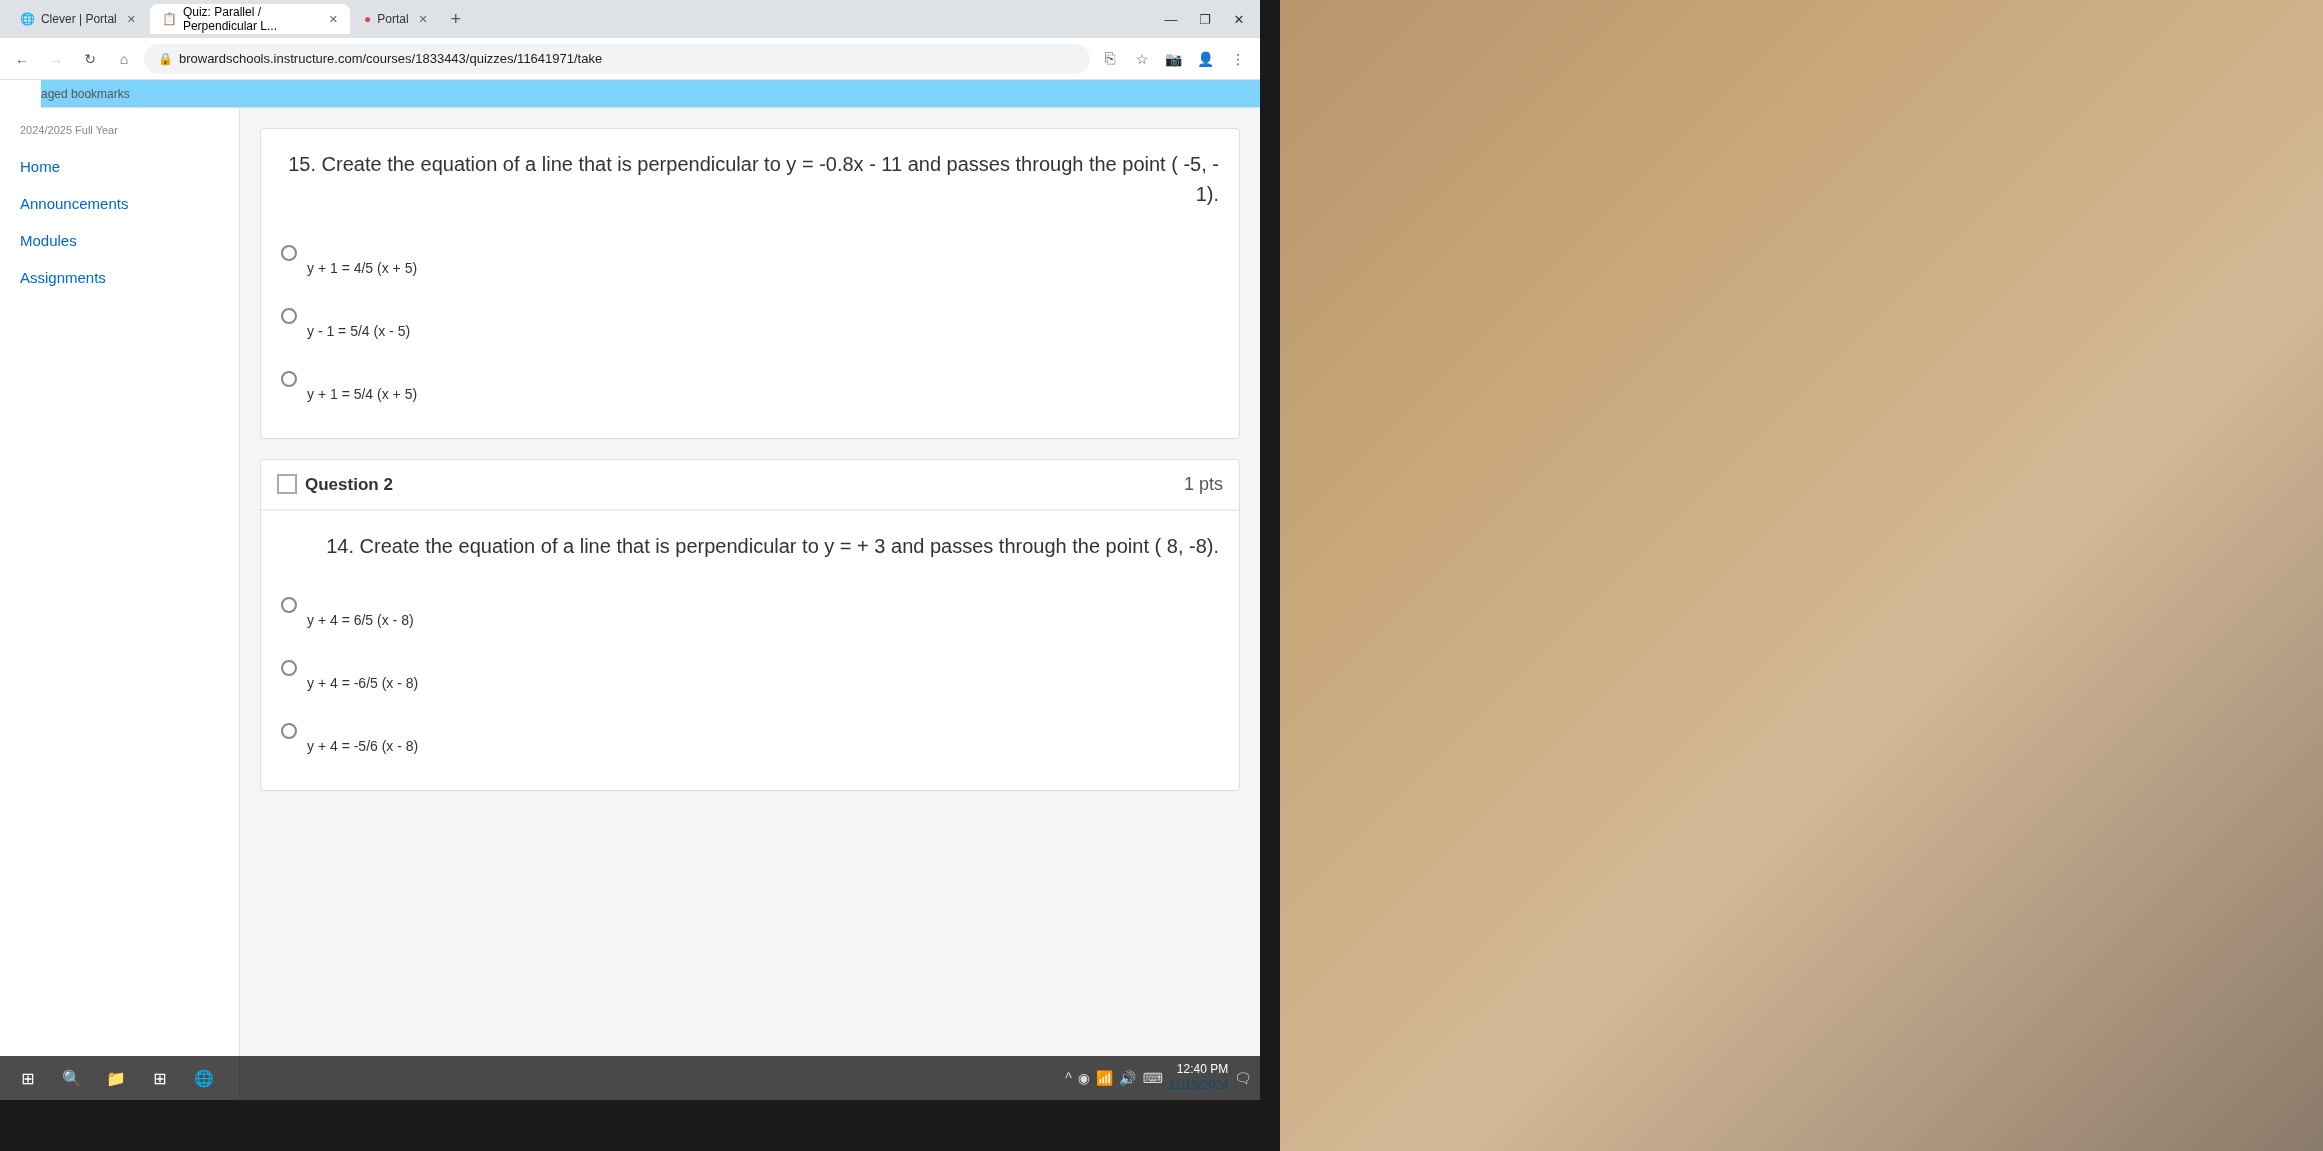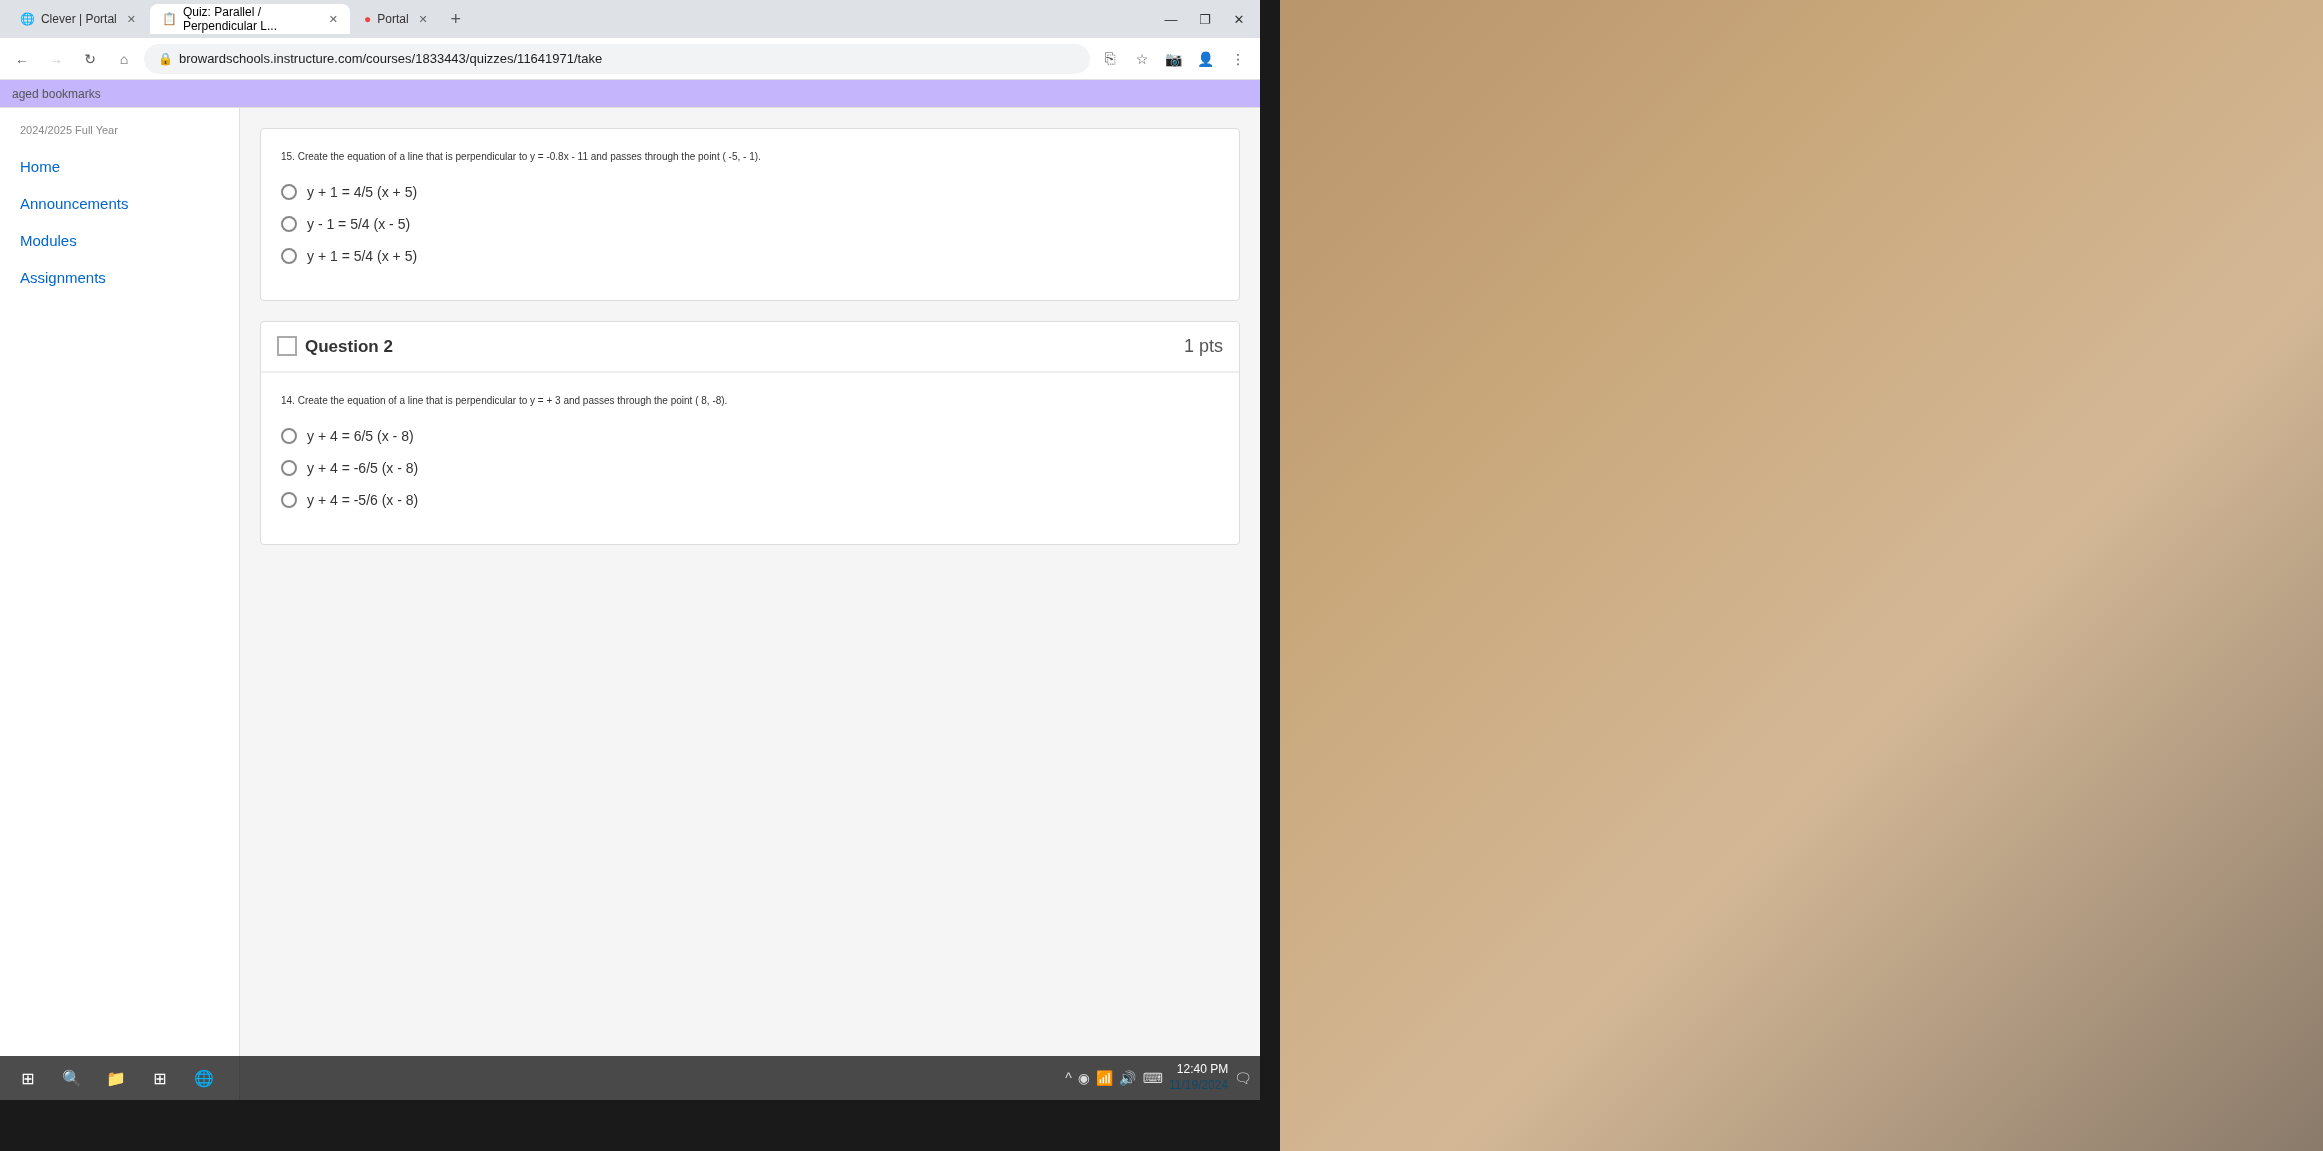--- a/index.html
+++ b/index.html
@@ -146,27 +146,28 @@
       justify-content: center;
       border-radius: 50%;
       cursor: pointer;
       font-size: 14px;
       color: #555;
     }
 
     
     .bookmarks-bar {
       height: 28px;
-      background: #c4b5fd;
+      background: #7dd3fc;
       border-bottom: 1px solid #e0e0e0;
       display: flex;
       align-items: center;
-      padding: 0 12px;
+      padding: 0 0;
       font-size: 12px;
       color: #555;
+      margin-left: 41px;
     }
 
     
     .main-content {
       display: flex;
       height: calc(1100px - 38px - 42px - 28px);
       background: #d946ef;
     }
 
     
@@ -220,43 +221,45 @@
     }
     .question-pts {
       font-size: 18px;
       color: #555;
     }
 
     .question-body {
       padding: 20px;
     }
     .question-text {
-      font-size: 10px;
+      font-size: 20px;
       color: #333;
       margin-bottom: 20px;
       line-height: 1.5;
+      text-align: right;
     }
 
     .answer-option {
       display: flex;
       align-items: center;
       gap: 10px;
       margin-bottom: 16px;
       cursor: pointer;
     }
     .radio-circle {
       width: 16px;
       height: 16px;
       border-radius: 50%;
       border: 2px solid #888;
       flex-shrink: 0;
     }
     .answer-text {
       font-size: 14px;
       color: #333;
+      margin-top: 31px;
     }
 
     .question-flag {
       width: 20px;
       height: 20px;
       border: 2px solid #aaa;
       margin-right: 8px;
       flex-shrink: 0;
     }
     .question-row {

